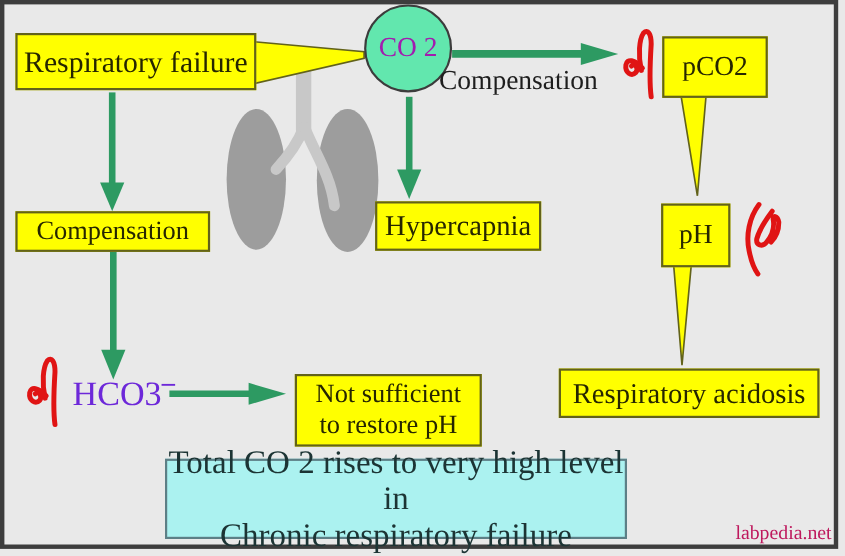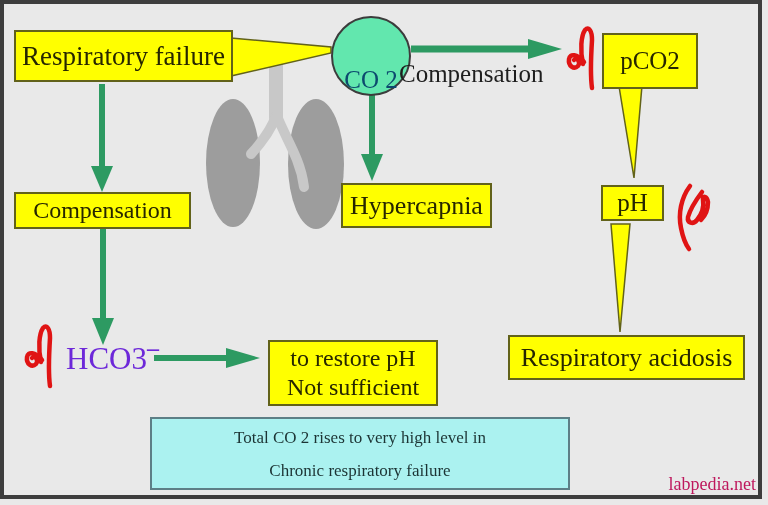--- a/index.html
+++ b/index.html
@@ -15,35 +15,35 @@
   #gfx { position:absolute; left:0; top:0; }
   .ybox {
     position:absolute; background:#ffff00; border:2px solid #62621a;
     color:#262600; display:flex; align-items:center; justify-content:center;
     box-sizing:border-box; text-align:center;
   }
   #box-rf   { left:14px;  top:30px;  width:219px; height:52px; font-size:27px; }
   #box-comp { left:14px;  top:192px; width:177px; height:37px; font-size:24px; }
   #box-hyper{ left:341px; top:183px; width:151px; height:45px; font-size:26px; }
   #box-pco2 { left:602px; top:33px;  width:96px;  height:56px; font-size:25px; }
-  #box-ph   { left:601px; top:185px; width:63px;  height:36px; font-size:25px; }
+  #box-ph   { left:601px; top:185px; width:63px;  height:58px; font-size:25px; }
   #box-ra   { left:508px; top:335px; width:237px; height:45px; font-size:26px;justify-content:center; }
   #box-ns   { left:268px; top:340px; width:170px; height:66px; font-size:24px;
               flex-direction:column; line-height:29px; }
   #box-note {
     position:absolute; left:150px; top:417px; width:420px; height:73px;
     background:#abf2f0; border:2px solid #5d7f86; color:#1c3434;
     display:flex; flex-direction:column; align-items:center; justify-content:center;
-    box-sizing:border-box; font-size:17px; line-height:33px; text-align:center;
+    box-sizing:border-box; font-size:30px; line-height:33px; text-align:center;
   }
   #circle-co2 {
-    position:absolute; left:331px; top:16px; width:80px; height:80px;
+    position:absolute; left:331px; top:4px; width:80px; height:80px;
     border-radius:50%; background:#62e7ae; border:2px solid #3c3c3c;
-    box-sizing:border-box; display:flex; align-items:flex-end; justify-content:center;
-    font-size:25px; color:#0c4a6e;
+    box-sizing:border-box; display:flex; align-items:center; justify-content:center;
+    font-size:25px; color:#a21caf;
   }
   #accumulates { position:absolute; left:399px; top:60px; font-size:25px; color:#1e1e1e; }
   #hco3 { position:absolute; left:66px; top:337px; font-size:31px; color:#6d28d9; }
   #hco3 sup { font-weight:900; font-size:24px; letter-spacing:-1px; position:relative; top:-2px; }
   #watermark { position:absolute; right:12px; top:474px; font-size:18px; color:#be185d; }
 </style>
 </head>
 <body>
 
 <div id="canvas">
@@ -133,22 +133,22 @@
 
   <div class="ybox" id="box-ra">
     <span>Respiratory acidosis</span>
   </div>
 
   <div id="hco3">
     <span>HCO3</span><sup>–</sup>
   </div>
 
   <div class="ybox" id="box-ns">
+    <span>Not sufficient</span>
     <span>to restore pH</span>
-    <span>Not sufficient</span>
   </div>
 
   <div id="box-note">
     <span>Total CO 2 rises to very high level in</span>
     <span>Chronic respiratory failure</span>
   </div>
 
   <div id="watermark">labpedia.net</div>
 
 </div>

